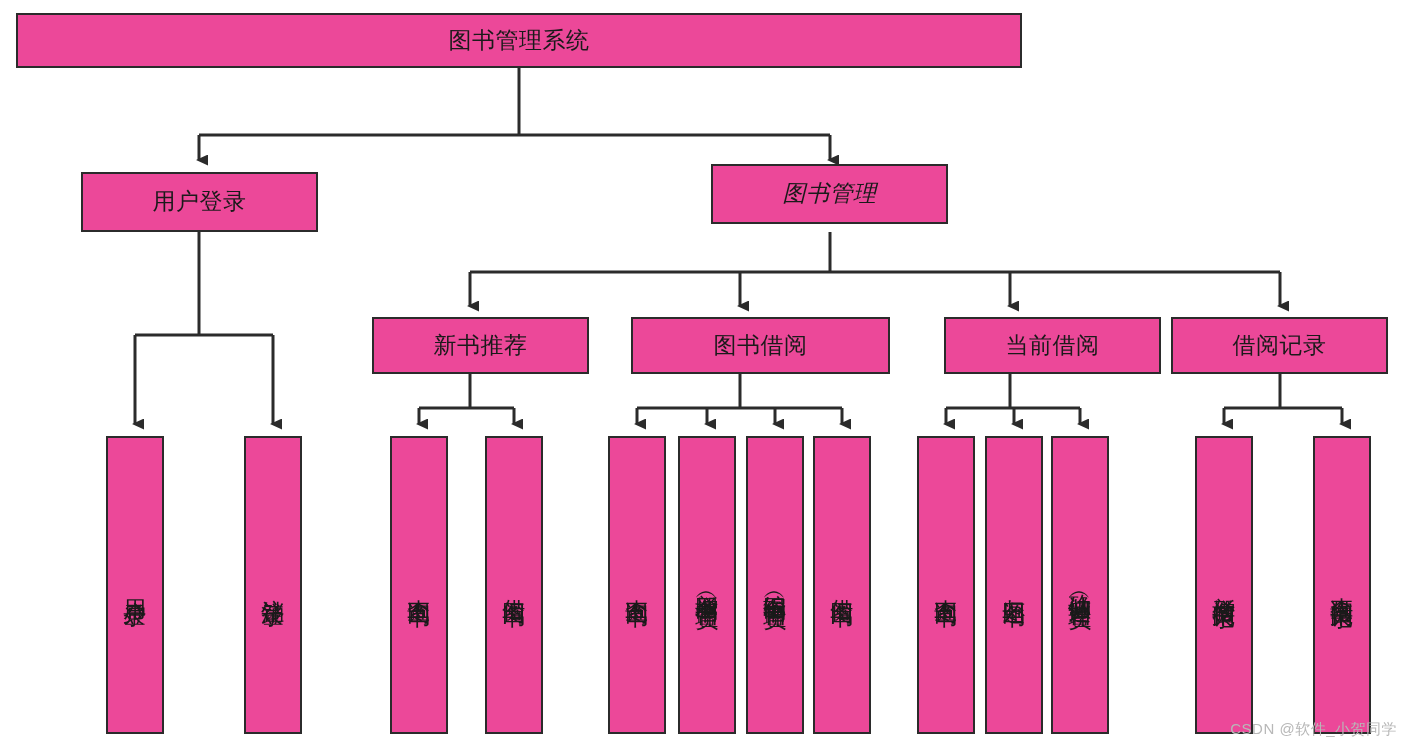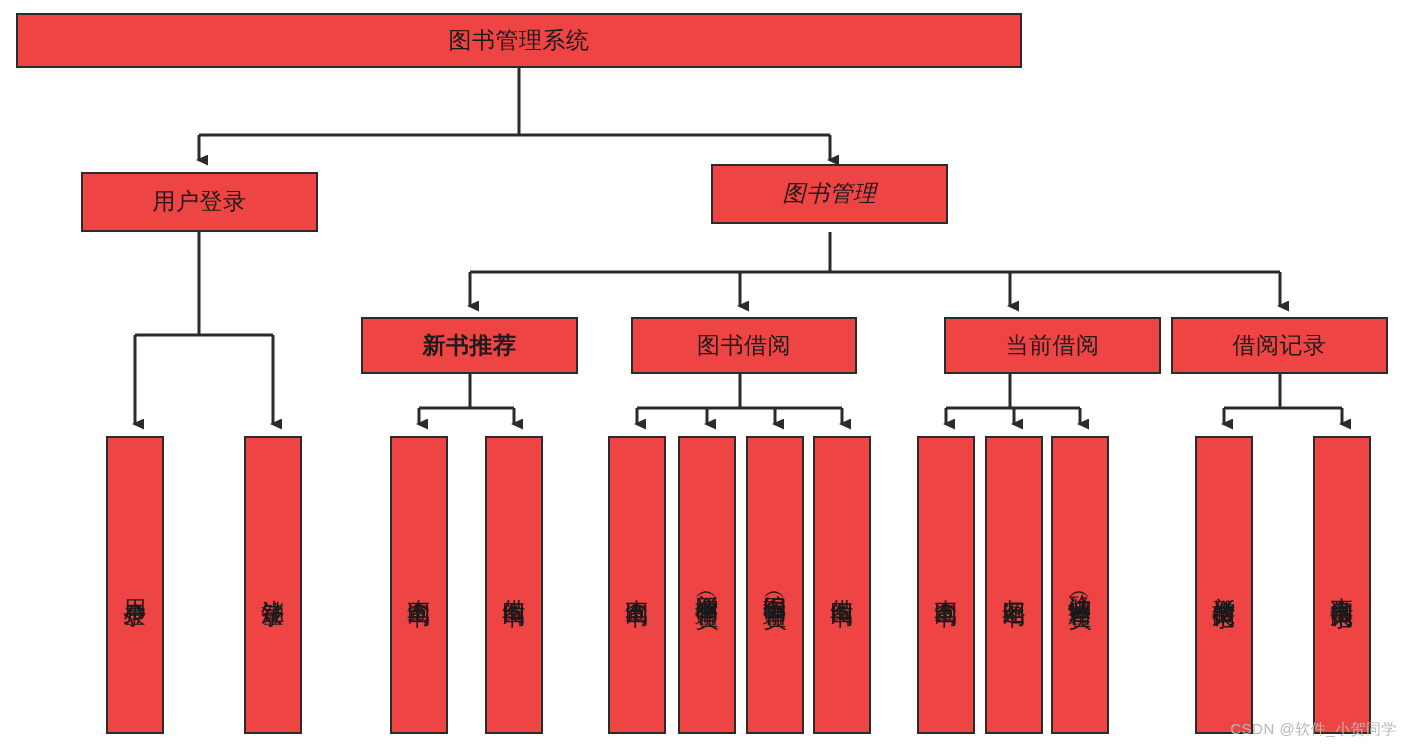--- a/index.html
+++ b/index.html
@@ -21,21 +21,21 @@
     position: absolute;
     left: 0;
     top: 0;
     width: 1405px;
     height: 747px;
   }
   .node {
     position: absolute;
     box-sizing: border-box;
     border: 2px solid #2b2b2b;
-    background: #ef4444;
+    background: #ec4899;
     display: flex;
     align-items: center;
     justify-content: center;
     color: #1a1a1a;
     z-index: 2;
   }
   .node-label {
     display: block;
     text-align: center;
     letter-spacing: 0.5px;
@@ -128,25 +128,25 @@
   </div>
 
   <div class="node horiz" style="left:81px; top:172px; width:237px; height:60px;">
     <span class="node-label">用户登录</span>
   </div>
 
   <div class="node horiz" style="left:711px; top:164px; width:237px; height:60px;font-style:italic;">
     <span class="node-label">图书管理</span>
   </div>
 
-  <div class="node horiz" style="left:361px; top:317px; width:217px; height:57px;font-weight:bold;">
+  <div class="node horiz" style="left:372px; top:317px; width:217px; height:57px;">
     <span class="node-label">新书推荐</span>
   </div>
 
-  <div class="node horiz" style="left:631px; top:317px; width:226px; height:57px;align-items:center;">
+  <div class="node horiz" style="left:631px; top:317px; width:259px; height:57px;align-items:center;">
     <span class="node-label">图书借阅</span>
   </div>
 
   <div class="node horiz" style="left:901px; top:317px; width:217px; height:57px;margin-left:43px;">
     <span class="node-label">当前借阅</span>
   </div>
 
   <div class="node horiz" style="left:1171px; top:317px; width:217px; height:57px;">
     <span class="node-label">借阅记录</span>
   </div>

